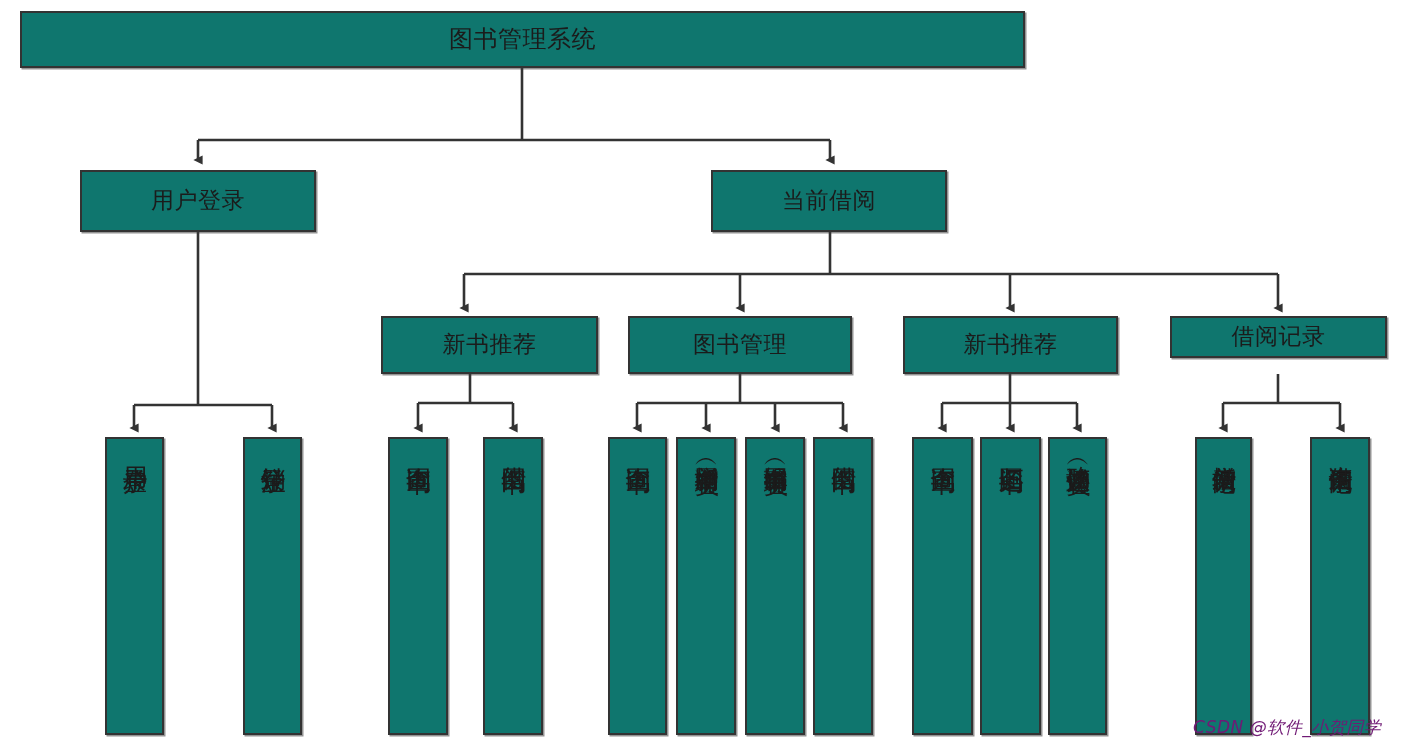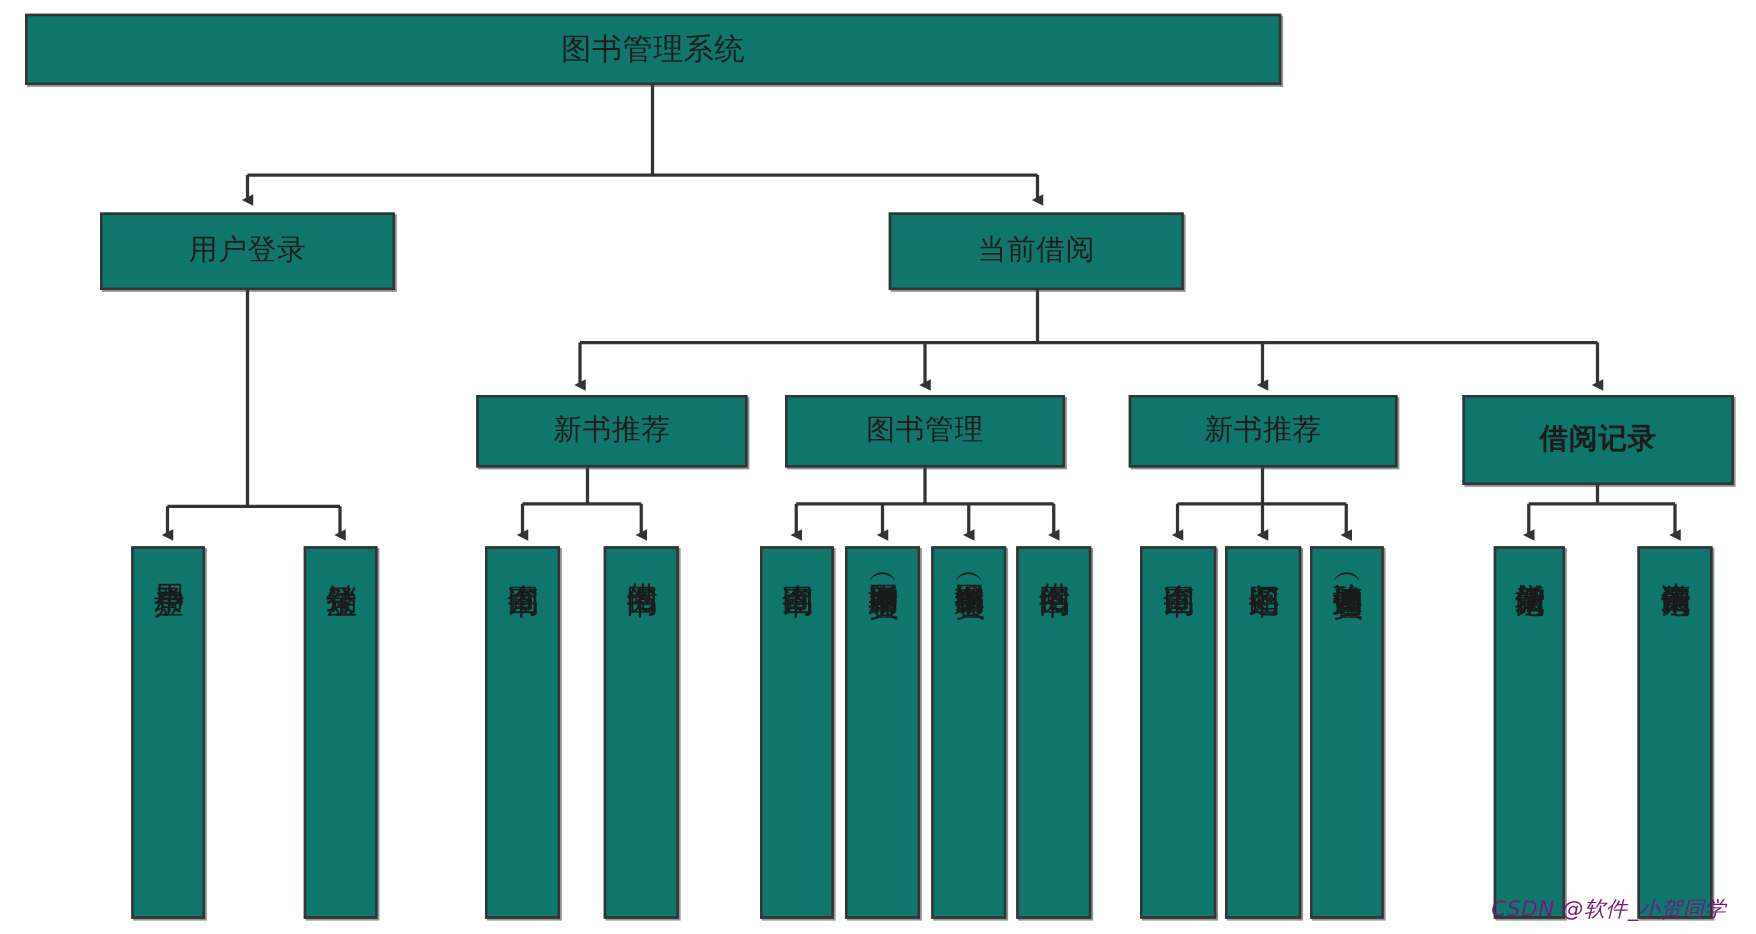--- a/index.html
+++ b/index.html
@@ -157,21 +157,21 @@
   </div>
 
   <div class="node horizontal" style="left:628px; top:316px; width:224px; height:58px;">
     <span class="label">图书管理</span>
   </div>
 
   <div class="node horizontal" style="left:903px; top:316px; width:215px; height:58px;">
     <span class="label">新书推荐</span>
   </div>
 
-  <div class="node horizontal" style="left:1170px; top:316px; width:217px; height:72px;font-weight:bold;">
+  <div class="node horizontal" style="left:1170px; top:316px; width:217px; height:42px;">
     <span class="label">借阅记录</span>
   </div>
 
   <div class="node vertical" style="left:105px; top:437px; width:59px; height:298px;">
     <span class="label">用户登录</span>
   </div>
 
   <div class="node vertical" style="left:243px; top:437px; width:59px; height:298px;">
     <span class="label">注销登录</span>
   </div>

